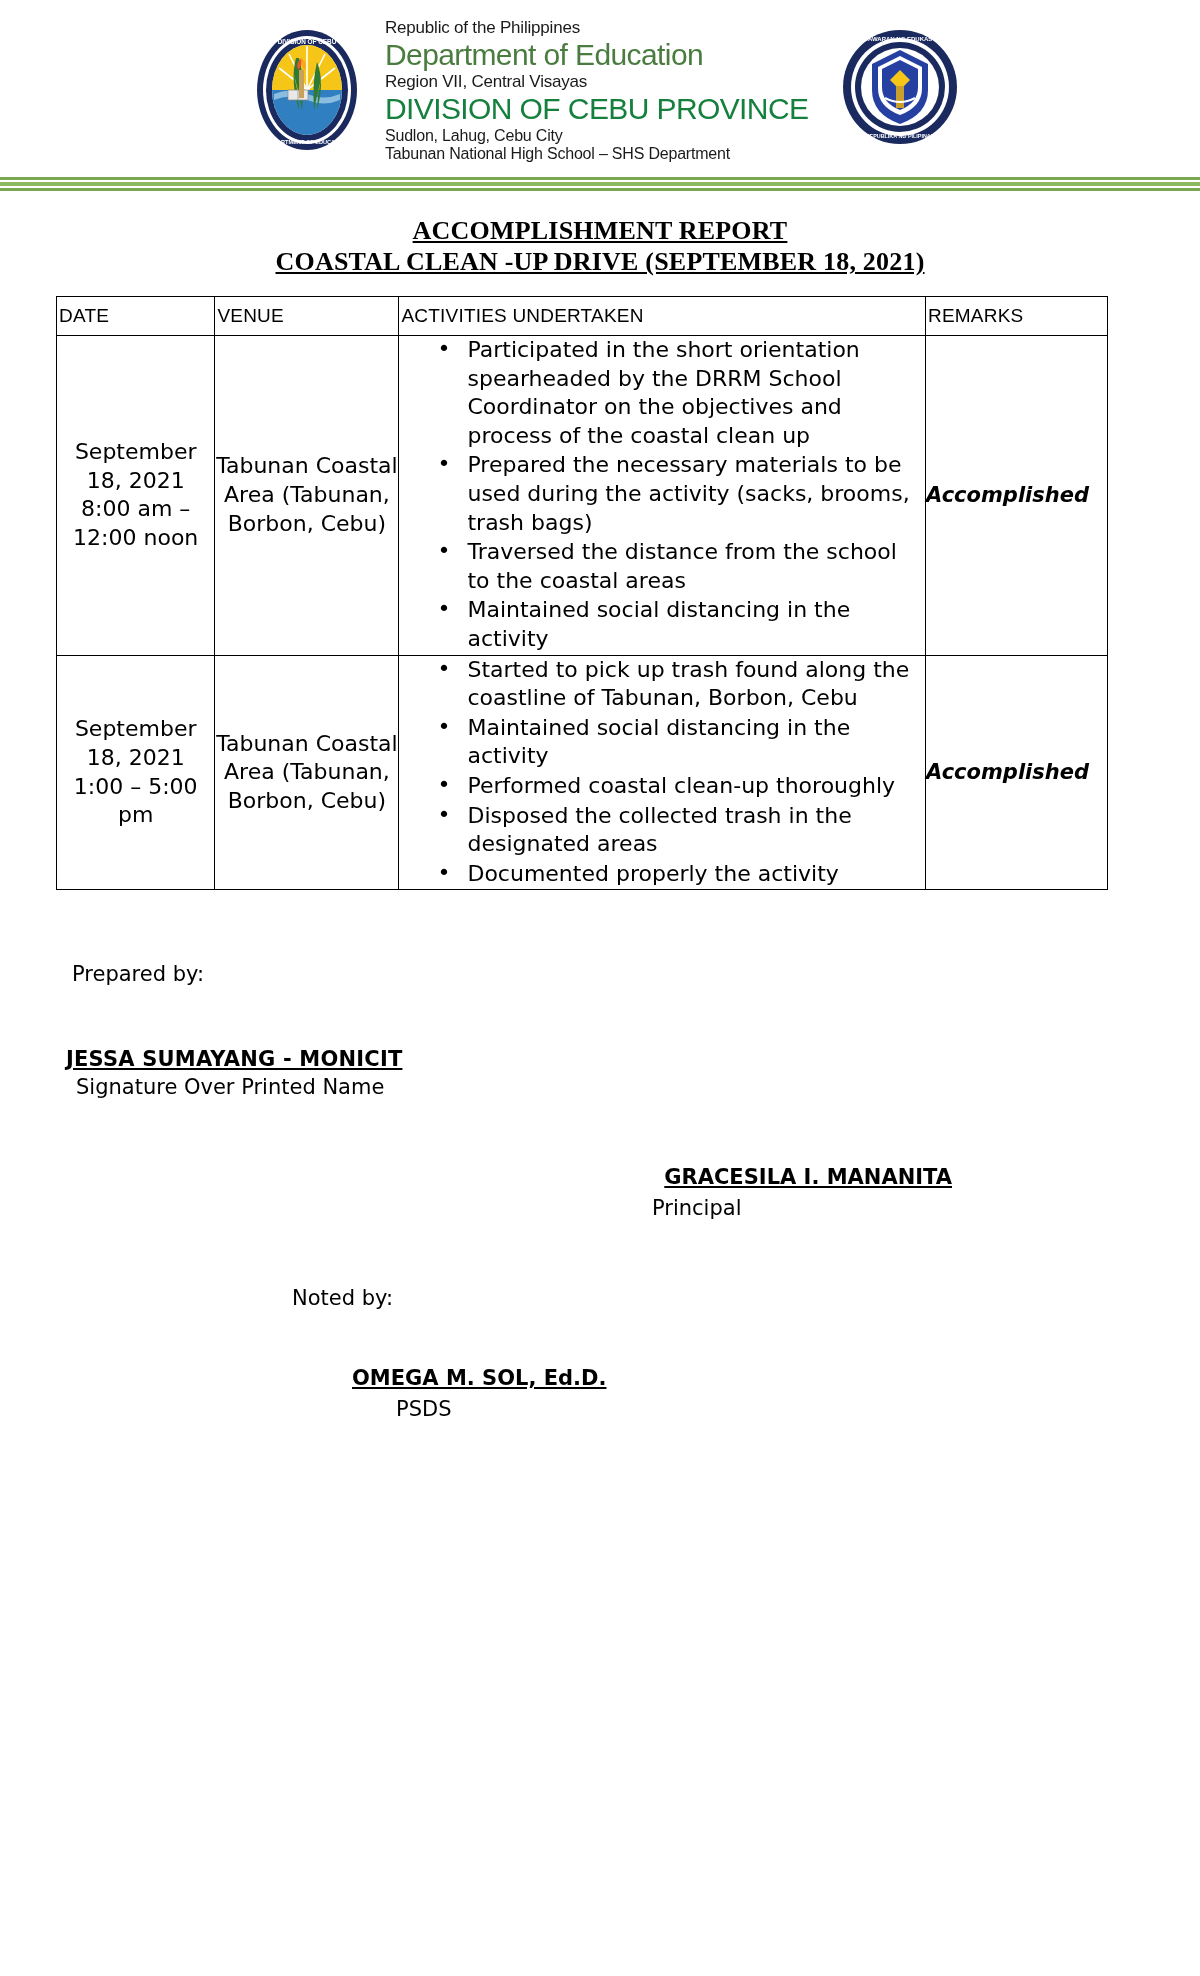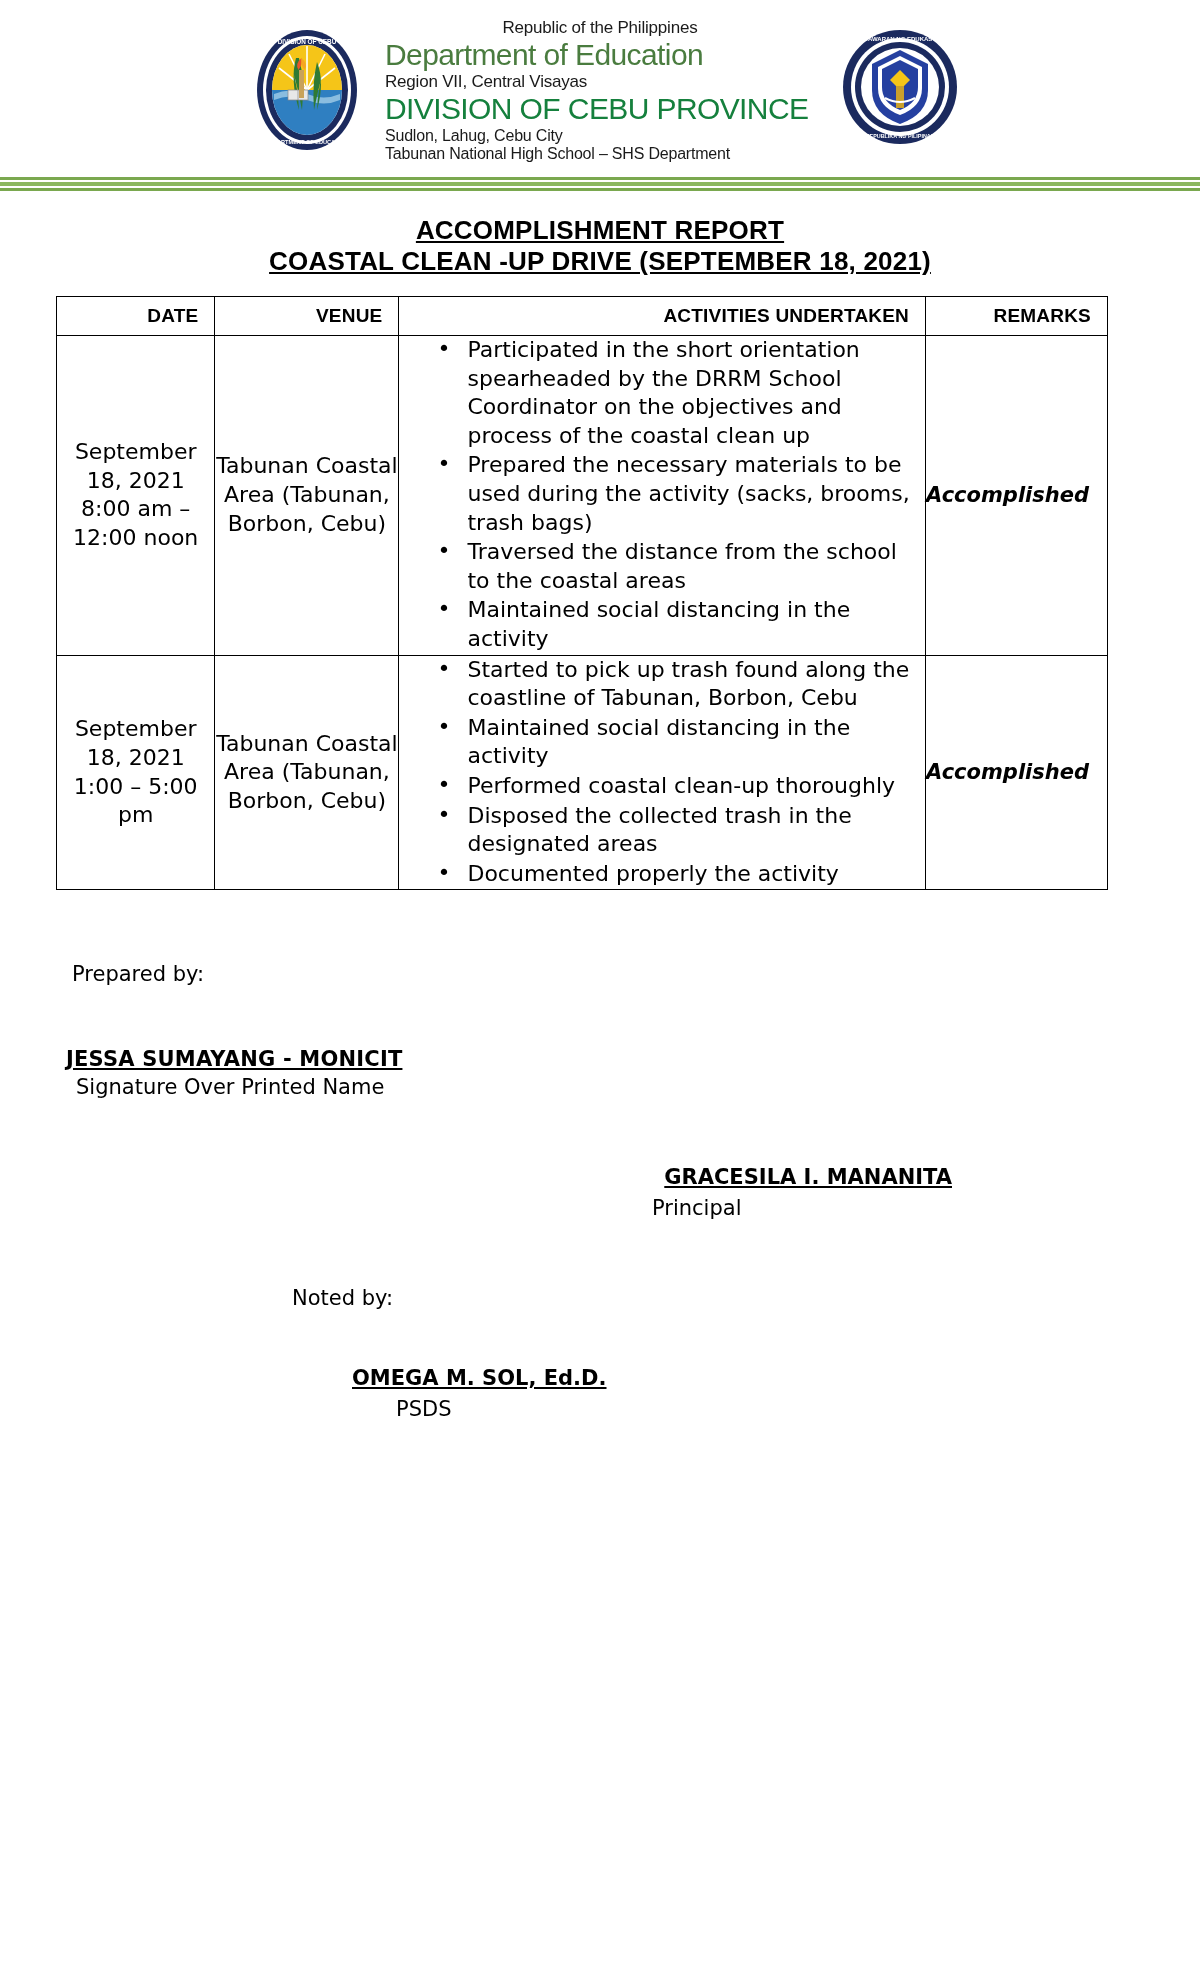--- a/index.html
+++ b/index.html
@@ -51,21 +51,20 @@
     text-align: left;
     line-height: 1.12;
     font-family: "Liberation Serif", serif;
     width: 430px;
   }
   .lh-l1 {
     font-family: "Liberation Sans", sans-serif;
     font-size: 17px;
     color: #1a1a1a;
     letter-spacing: -0.2px;
-    text-align: center;
   }
   .lh-l2 {
     font-family: "Liberation Sans", sans-serif;
     font-size: 30px;
     color: #4a7c3f;
     letter-spacing: -0.6px;
     line-height: 1.18;
   }
   .lh-l3 {
     font-family: "Liberation Sans", sans-serif;
@@ -114,43 +113,44 @@
   .title-line {
     font-family: "Liberation Sans", sans-serif;
     font-weight: bold;
     font-size: 26px;
     letter-spacing: 0.2px;
     line-height: 1.22;
   }
   .title-line span {
     text-decoration: underline;
     text-underline-offset: 2px;
+    font-family: Liberation Serif, serif;
   }
 
   
   .table-wrap {
     padding: 0 52px 0 56px;
   }
   table.report {
     border-collapse: collapse;
     width: 1052px;
     table-layout: fixed;
   }
   table.report th,
   table.report td {
     border: 1.5px solid #000000;
     vertical-align: middle;
     padding: 0;
   }
   table.report th {
     font-family: "Liberation Sans", sans-serif;
-    font-weight: bold;
+    font-weight: normal;
     font-size: 19px;
-    text-align: right;
-    padding: 8px 16px;
+    text-align: left;
+    padding: 8px 2px;
     letter-spacing: 0.2px;
   }
   .col-date   { width: 148px; }
   .col-venue  { width: 172px; }
   .col-act    { width: 492px; }
   .col-rem    { width: 170px; }
 
   td.cell-date, td.cell-venue {
     text-align: center;
     font-size: 22px;

